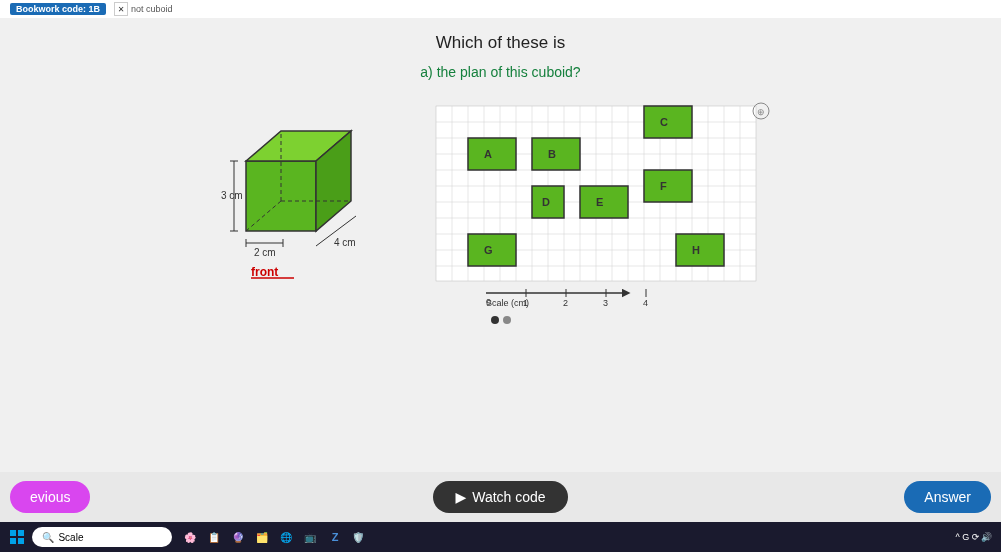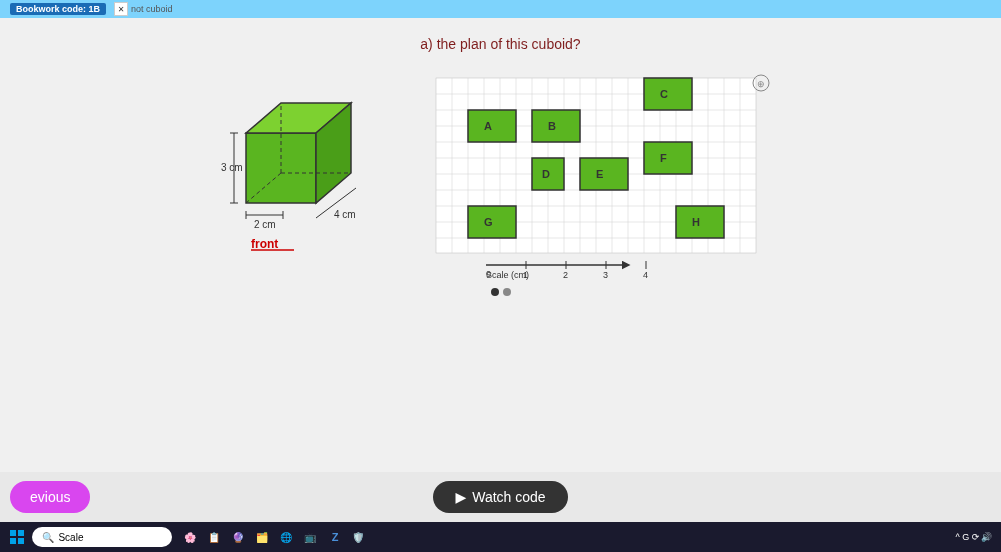--- a/index.html
+++ b/index.html
@@ -12,21 +12,21 @@
       position: relative;
     }
 
     
     .top-bar {
       position: absolute;
       top: 0;
       left: 0;
       right: 0;
       height: 18px;
-      background: #7dd3fc;
+      background: #ffffff;
       display: flex;
       align-items: center;
       padding: 0 10px;
       gap: 8px;
     }
 
     .bookwork-badge {
       background: #1a6bb5;
       color: white;
       font-size: 9px;
@@ -71,21 +71,21 @@
 
     .question-title {
       font-size: 17px;
       color: #222;
       margin-bottom: 8px;
       font-weight: normal;
     }
 
     .question-parts {
       font-size: 14px;
-      color: #7f1d1d;
+      color: #15803d;
       text-align: center;
       margin-bottom: 18px;
       line-height: 1.6;
     }
 
     
     .diagram-area {
       display: flex;
       align-items: flex-start;
       gap: 30px;
@@ -233,20 +233,21 @@
 
 <div class="top-bar">
   <span class="bookwork-badge">Bookwork code: 1B</span>
   <div class="not-allowed">
     <span class="ex-icon">✕</span>
     <span>not cuboid</span>
   </div>
 </div>
 
 <div class="main-content">
+  <div class="question-title">Which of these is</div>
   <div class="question-parts">
     <span>a) the plan of this cuboid?</span><br>
   </div>
 
   <div class="diagram-area">
 
     <div class="cuboid-container">
       <svg class="cuboid-svg" width="180" height="190">
 
         <polygon points="30,60 100,60 100,130 30,130" fill="#5ab520" stroke="#333" stroke-width="1.5"></polygon>
@@ -375,20 +376,21 @@
 </div>
 
 <div class="bottom-bar">
   <button class="prev-button">evious</button>
 
   <button class="watch-video-button">
     <span>▶</span>
     <span>Watch code</span>
   </button>
 
+  <button class="answer-button">Answer</button>
 </div>
 
 <div class="taskbar">
   <div class="taskbar-icon">
     <svg width="14" height="14" viewBox="0 0 14 14">
       <rect x="0" y="0" width="6" height="6" fill="#00a2e8"></rect>
       <rect x="8" y="0" width="6" height="6" fill="#00a2e8"></rect>
       <rect x="0" y="8" width="6" height="6" fill="#00a2e8"></rect>
       <rect x="8" y="8" width="6" height="6" fill="#00a2e8"></rect>
     </svg>

